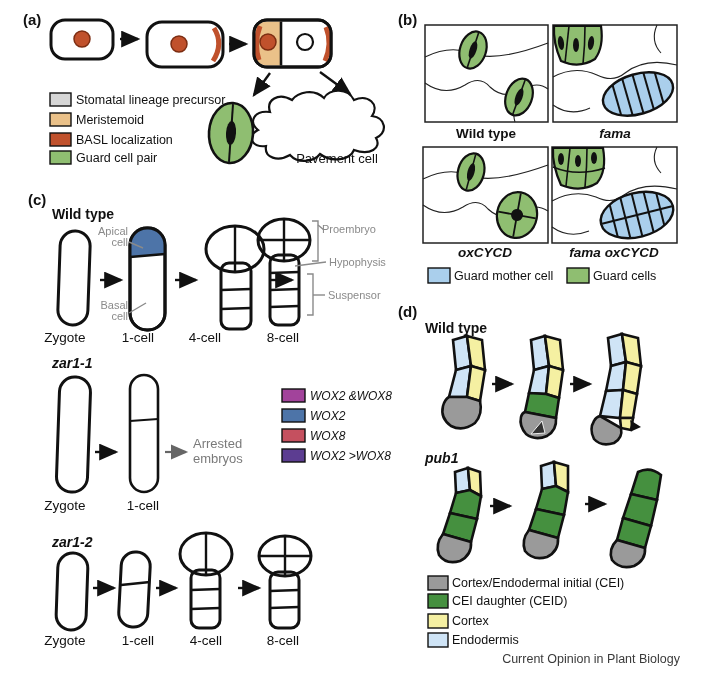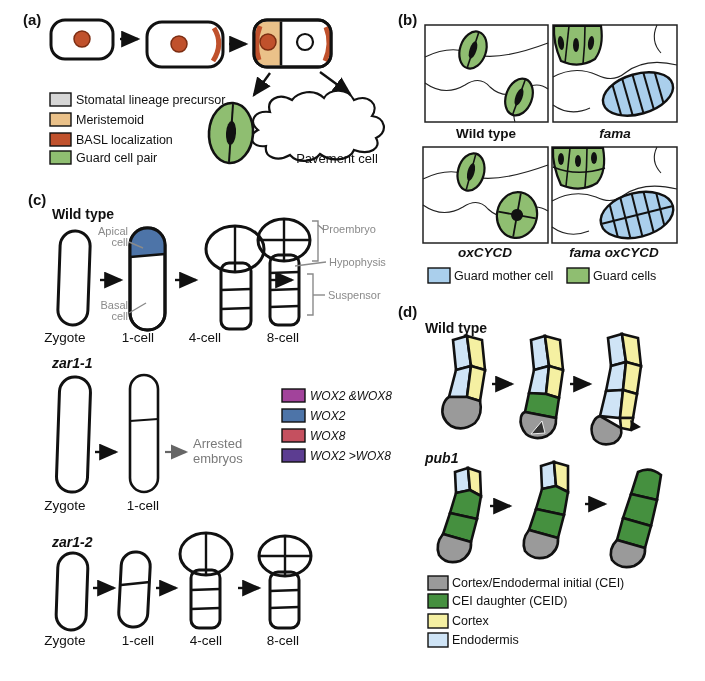--- a/index.html
+++ b/index.html
@@ -410,14 +410,15 @@
       <rect x="33" y="314" width="20" height="14" class="swatch" fill="#f5f0a2"></rect>
       <text x="57" y="325" class="t-leg">Cortex</text>
     </g>
     <g>
       <rect x="33" y="333" width="20" height="14" class="swatch" fill="#cfe4f6"></rect>
       <text x="57" y="344" class="t-leg">Endodermis</text>
     </g>
   </g>
 </svg>
 
+<div id="credit">Current Opinion in Plant Biology</div>
 
 </div>
 
 </body></html>

